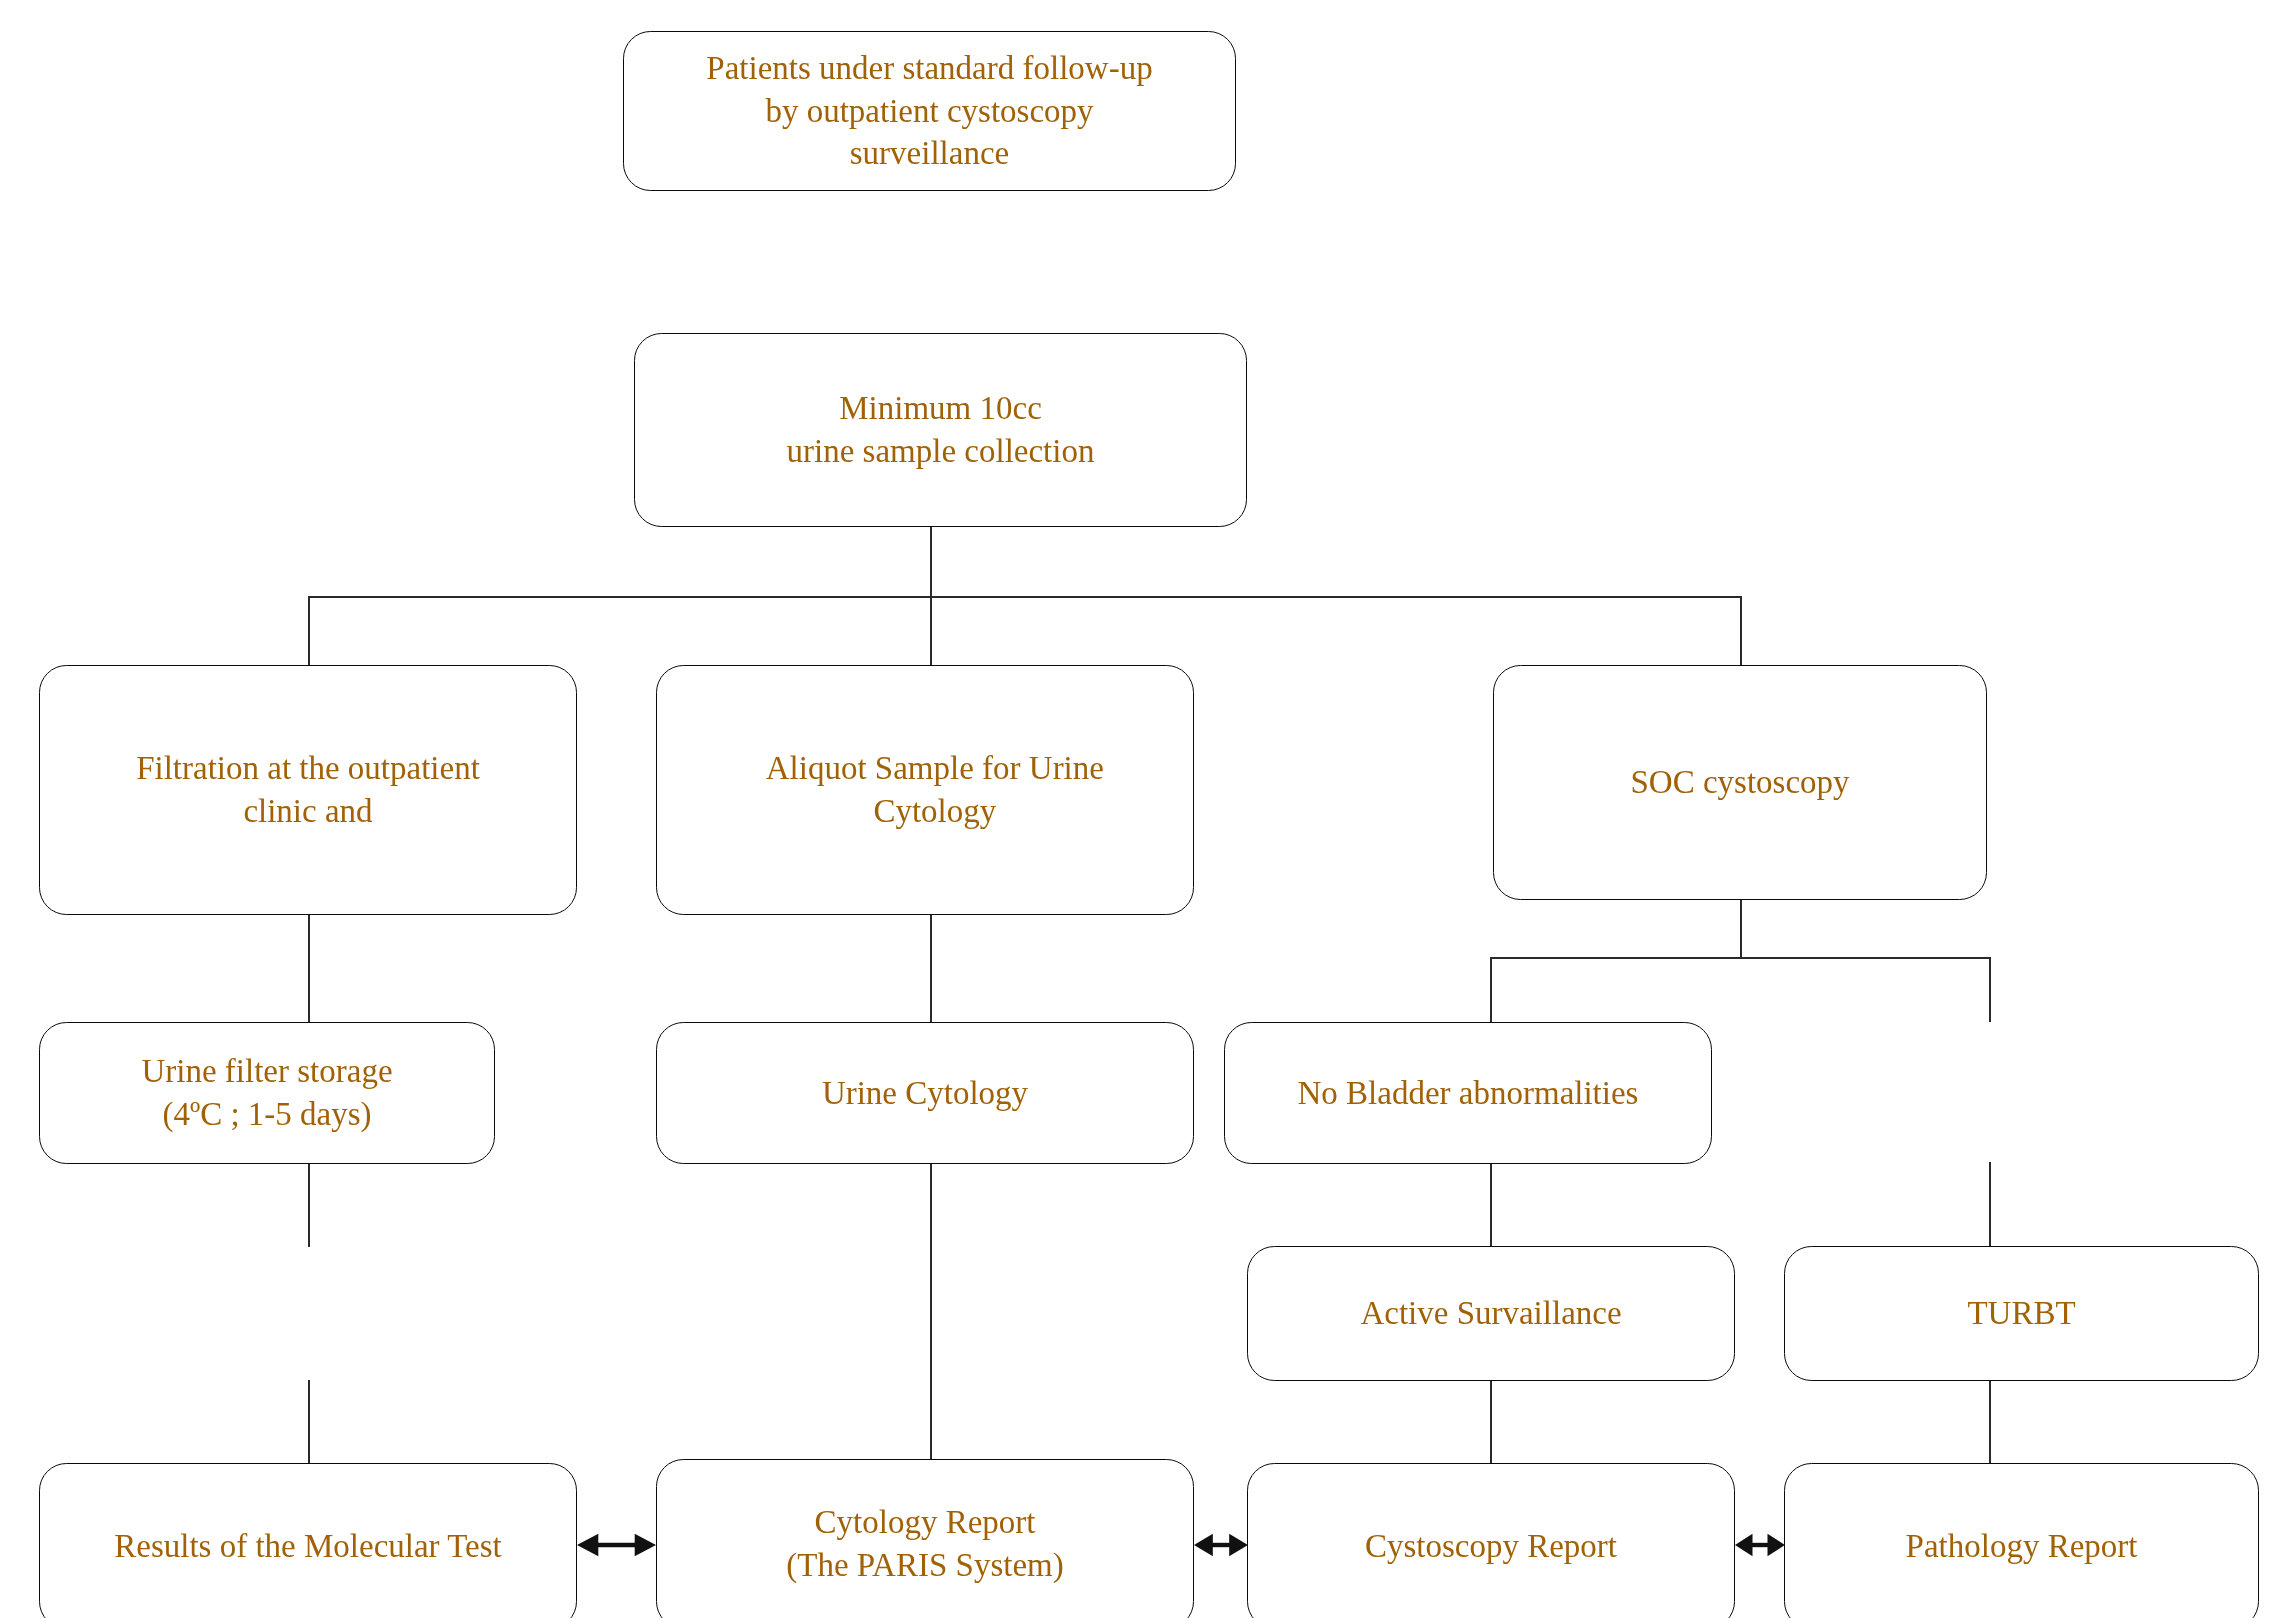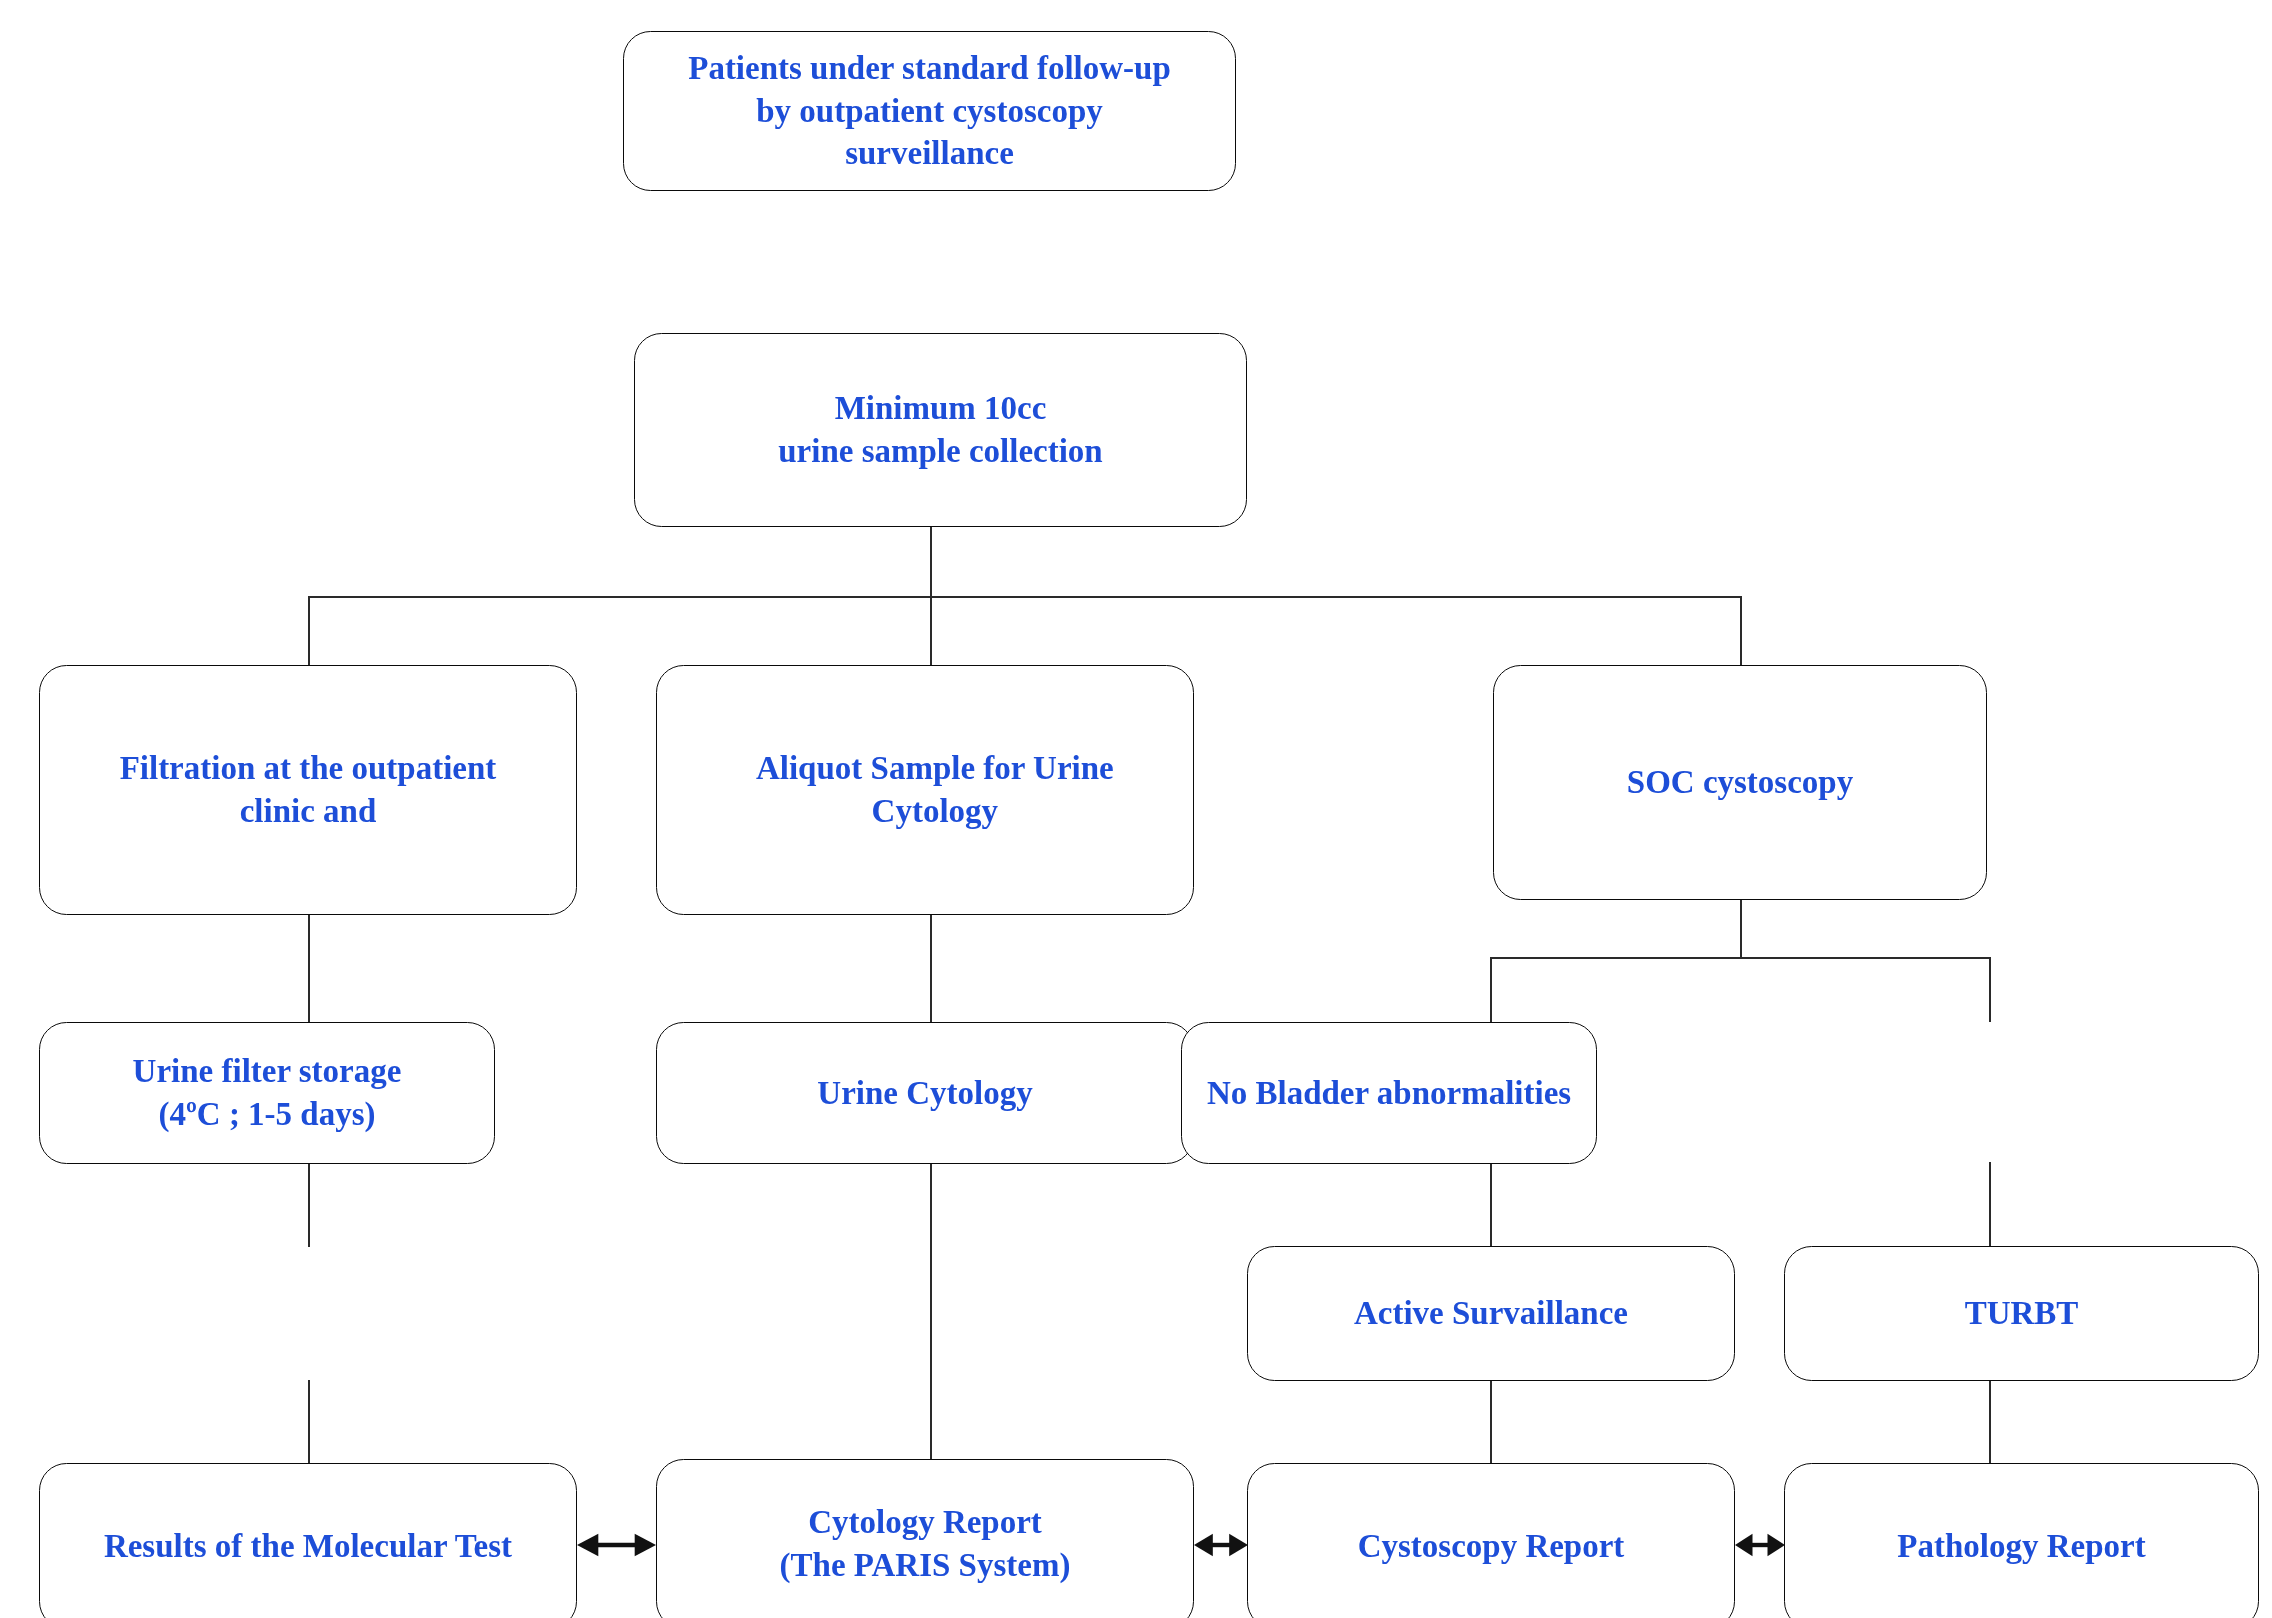--- a/index.html
+++ b/index.html
@@ -18,26 +18,25 @@
   .node {
     position: absolute;
     box-sizing: border-box;
     border: 1.9px solid #0a0a0a;
     border-radius: 27.5px;
     background: #ffffff;
     display: flex;
     align-items: center;
     justify-content: center;
     text-align: center;
-    color: #1d4ed8;
+    color: #a16207;
     font-size: 33px;
     line-height: 1.30;
     padding: 3.8px 16.3px;
     z-index: 3;
-    font-weight: bold;
   }
   .node .label {
     display: block;
     width: 100%;
     white-space: pre-line;
   }
   .connector {
     position: absolute;
     background: #2a2a2a;
     z-index: 1;
@@ -120,21 +119,21 @@
 
   <div class="node" style="left:39px; top:1022px; width:456px; height:142px;">
     <span class="label">Urine filter storage
 (4ºC ; 1-5 days)</span>
   </div>
 
   <div class="node" style="left:656px; top:1022px; width:538px; height:142px;">
     <span class="label">Urine Cytology</span>
   </div>
 
-  <div class="node" style="left:1181px; top:1022px; width:416px; height:142px;">
+  <div class="node" style="left:1224px; top:1022px; width:488px; height:142px;">
     <span class="label">No Bladder abnormalities</span>
   </div>
 
 
 
   <div class="node" style="left:1247px; top:1246px; width:488px; height:135px;">
     <span class="label">Active Survaillance</span>
   </div>
 
   <div class="node" style="left:1784px; top:1246px; width:475px; height:135px;">

